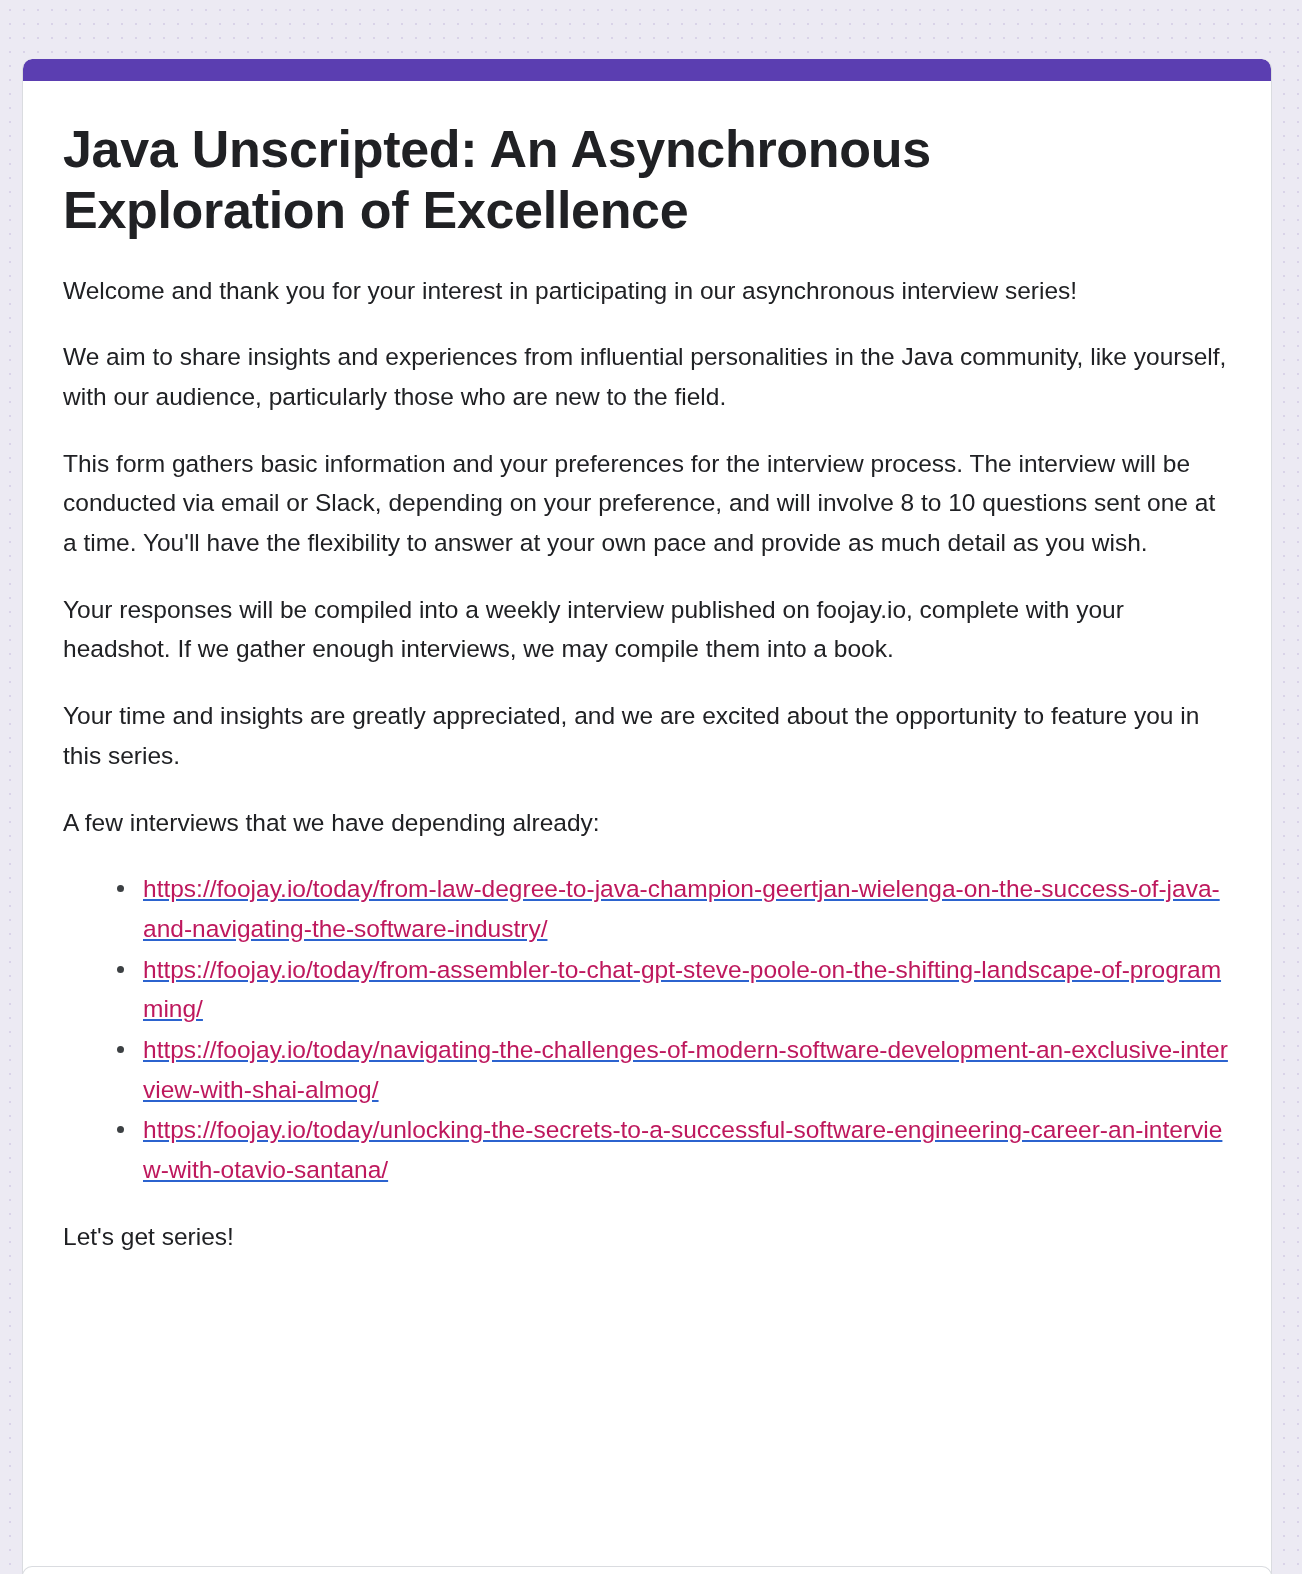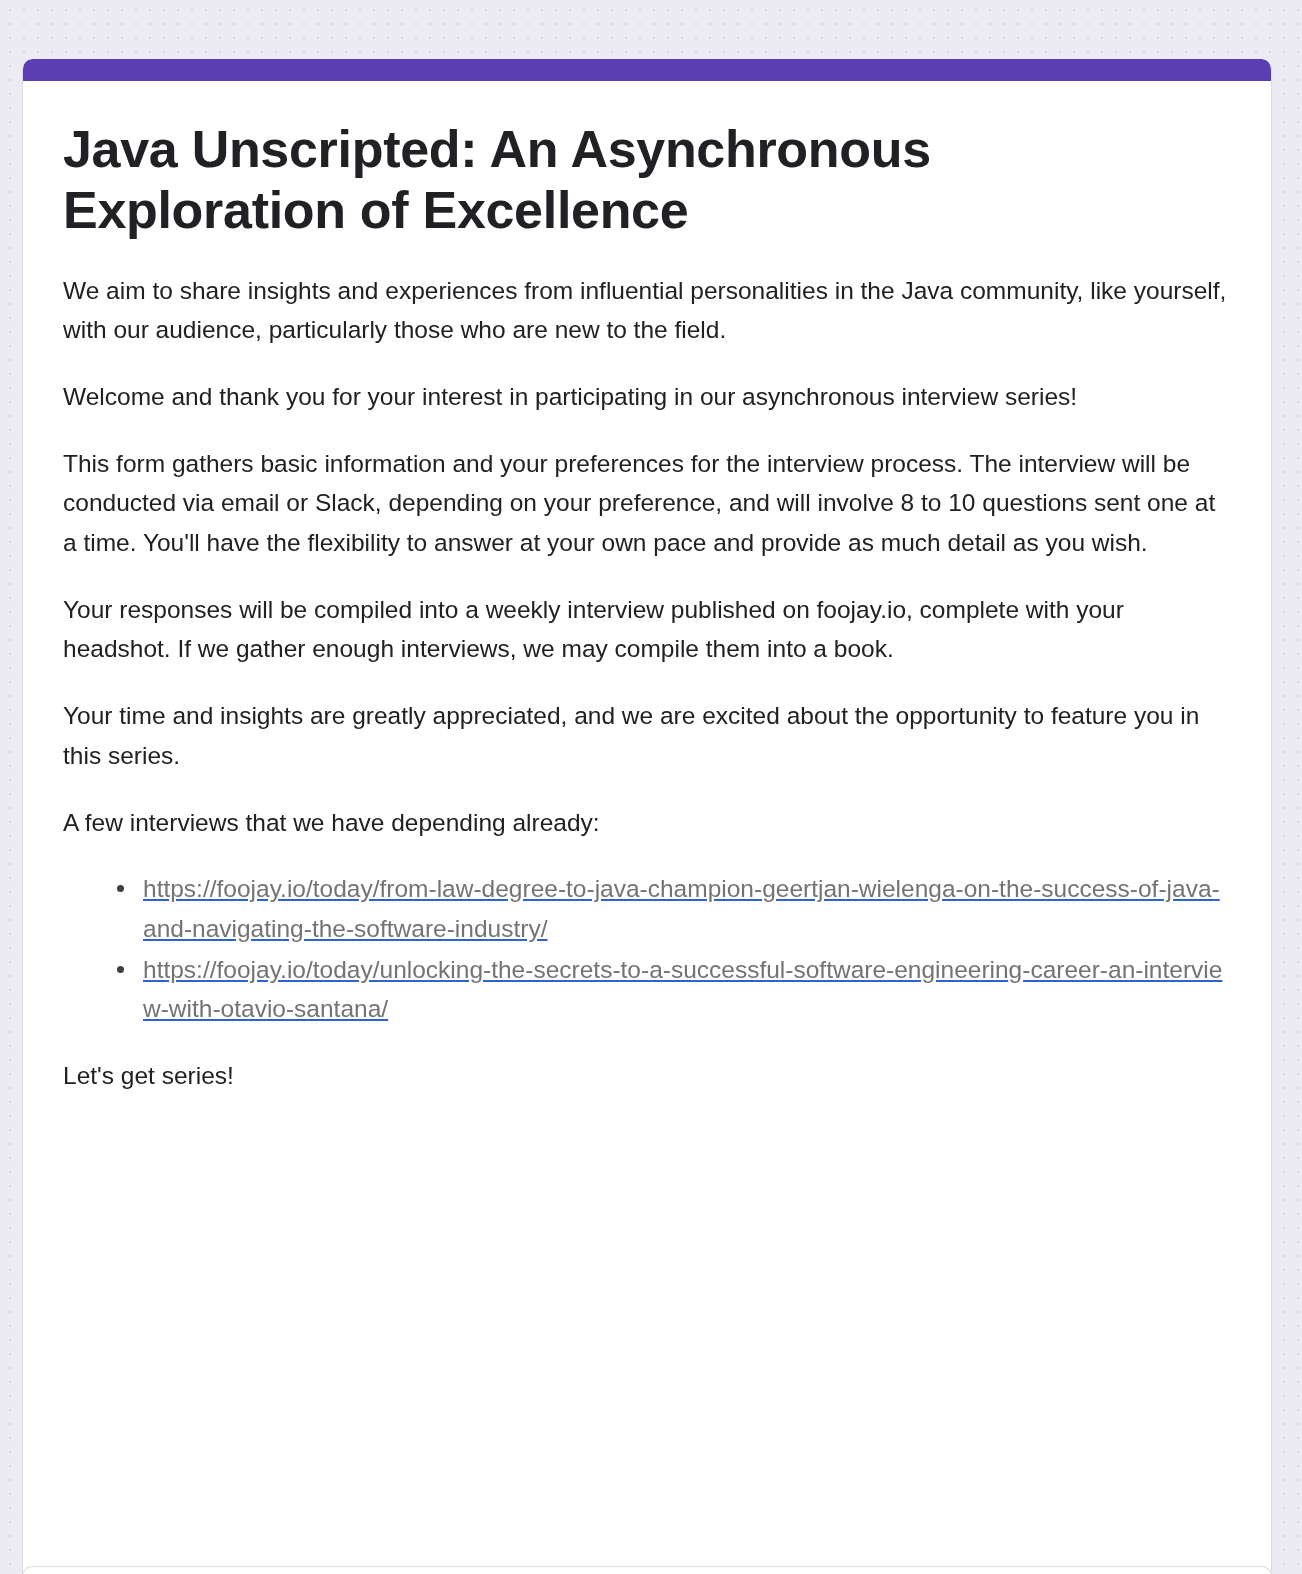--- a/index.html
+++ b/index.html
@@ -88,21 +88,21 @@
     position: absolute;
     left: -26px;
     top: 16px;
     width: 7px;
     height: 7px;
     border-radius: 50%;
     background: #3c4043;
   }
 
   .link-list a {
-    color: #737373;
+    color: #be185d;
     text-decoration: underline;
     text-decoration-color: #2b63cf;
     word-break: break-all;
     text-align: center;
   }
 
   
   .next-card {
     position: absolute;
     left: 22px;
@@ -122,31 +122,37 @@
 <div class="form-card">
 
   <div class="header-stripe"></div>
 
   <div class="card-body">
 
     <h1 class="form-title">Java Unscripted: An Asynchronous Exploration of Excellence</h1>
 
     <div class="form-description">
 
+      <p>Welcome and thank you for your interest in participating in our asynchronous interview series!</p>
       <p>We aim to share insights and experiences from influential personalities in the Java community, like yourself, with our audience, particularly those who are new to the field.</p>
-      <p>Welcome and thank you for your interest in participating in our asynchronous interview series!</p>
       <p>This form gathers basic information and your preferences for the interview process. The interview will be conducted via email or Slack, depending on your preference, and will involve 8 to 10 questions sent one at a time. You'll have the flexibility to answer at your own pace and provide as much detail as you wish.</p>
       <p>Your responses will be compiled into a weekly interview published on foojay.io, complete with your headshot. If we gather enough interviews, we may compile them into a book.</p>
       <p>Your time and insights are greatly appreciated, and we are excited about the opportunity to feature you in this series.</p>
 
       <p>A few interviews that we have depending already:</p>
 
       <ul class="link-list">
         <li>
           <a href="#">https://foojay.io/today/from-law-degree-to-java-champion-geertjan-wielenga-on-the-success-of-java-and-navigating-the-software-industry/</a>
+        </li>
+        <li>
+          <a href="#">https://foojay.io/today/from-assembler-to-chat-gpt-steve-poole-on-the-shifting-landscape-of-programming/</a>
+        </li>
+        <li>
+          <a href="#">https://foojay.io/today/navigating-the-challenges-of-modern-software-development-an-exclusive-interview-with-shai-almog/</a>
         </li>
         <li>
           <a href="#">https://foojay.io/today/unlocking-the-secrets-to-a-successful-software-engineering-career-an-interview-with-otavio-santana/</a>
         </li>
       </ul>
 
       <p>Let's get series!</p>
 
     </div>
   </div>

